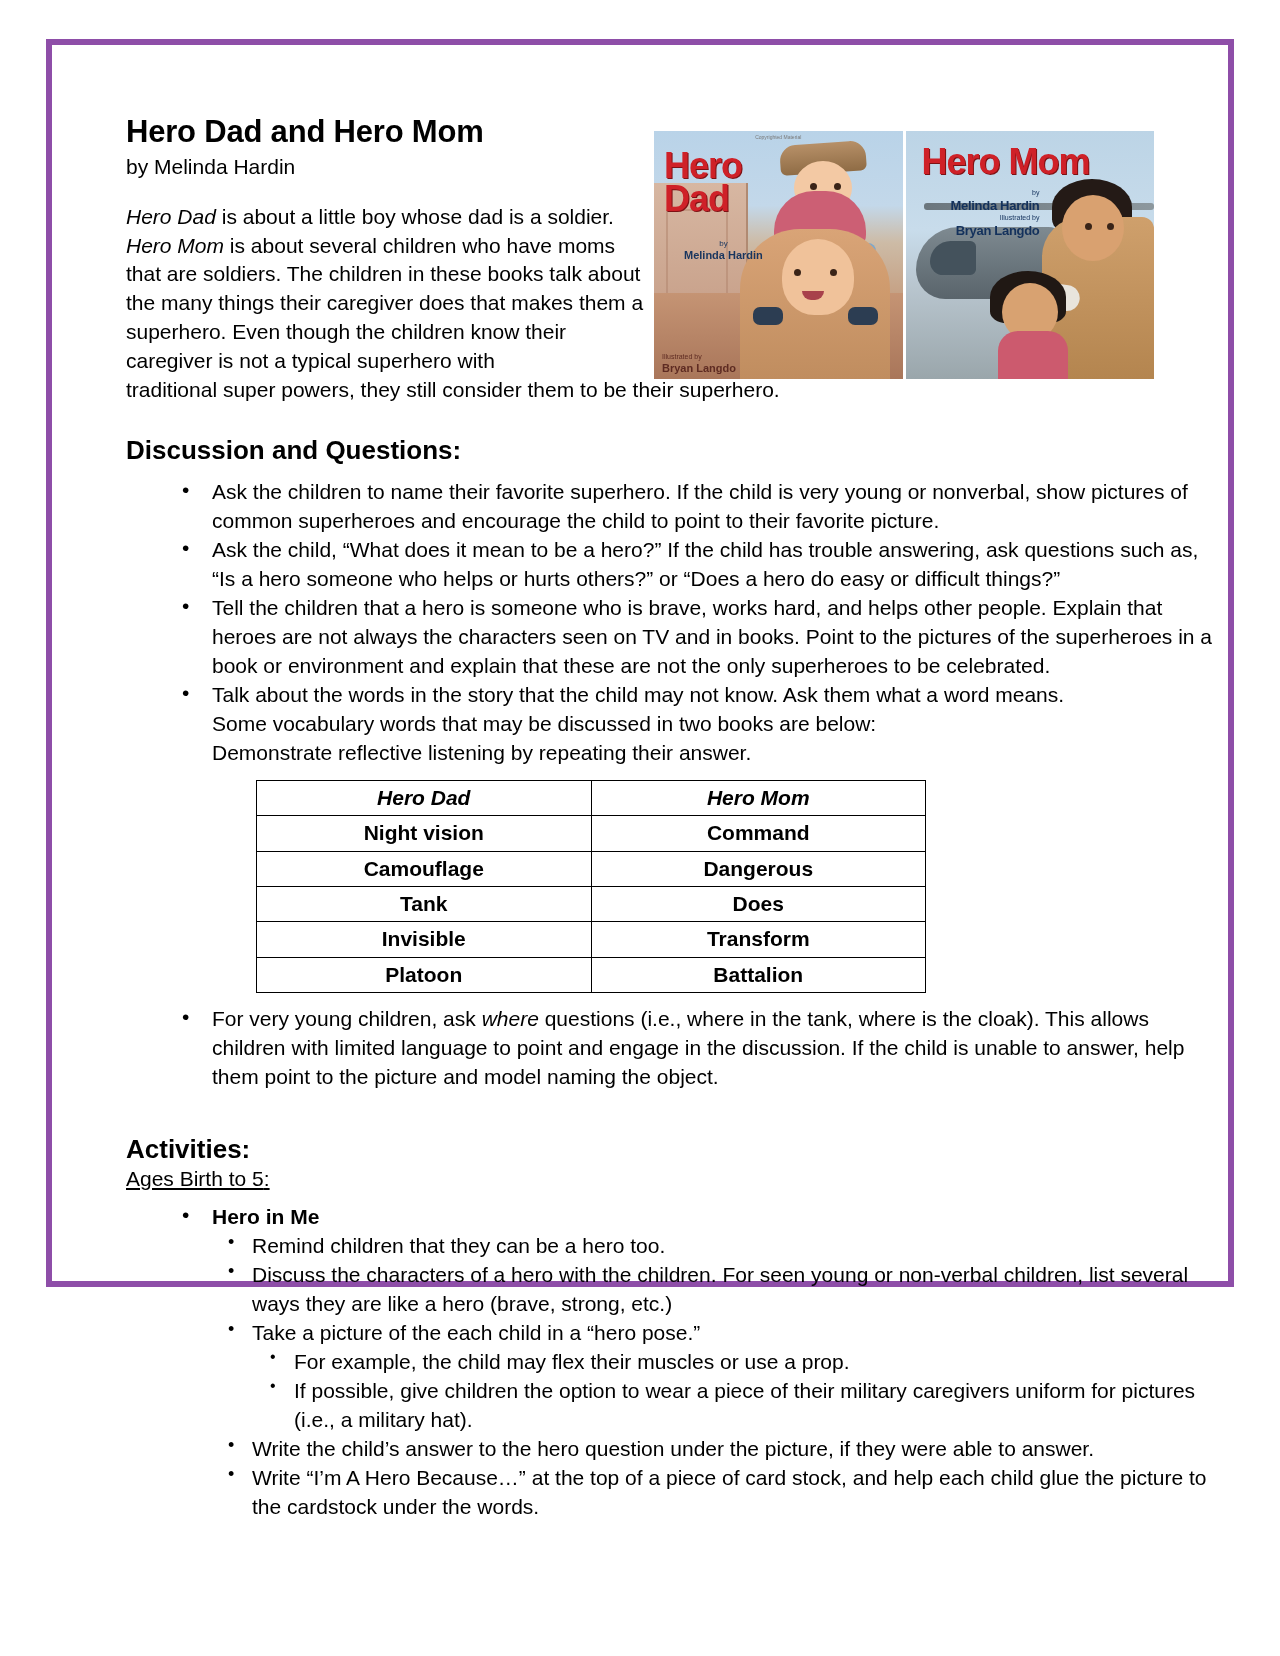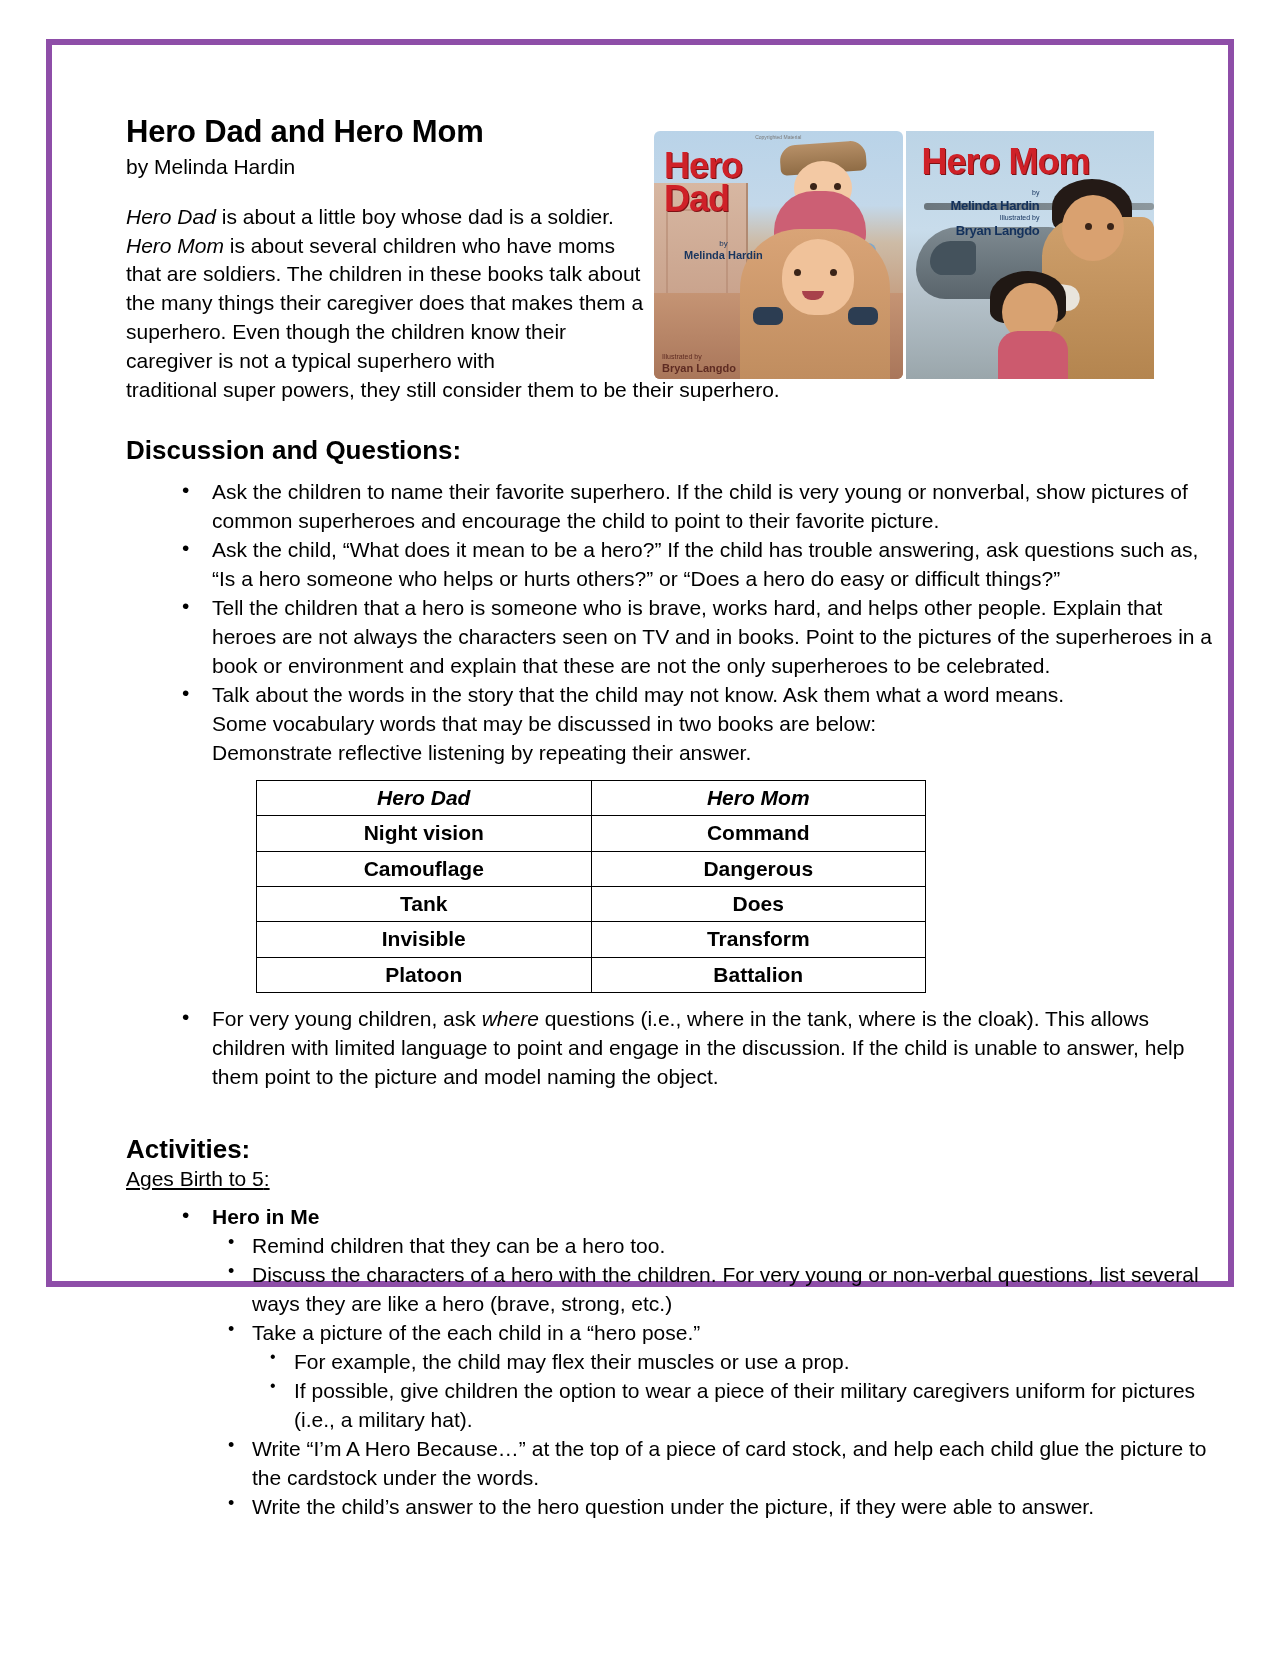--- a/index.html
+++ b/index.html
@@ -87,21 +87,20 @@
     position: relative;
     width: 249px;
     height: 248px;
     overflow: hidden;
   }
 
   
   .cover-dad {
     background:
       linear-gradient(to bottom, #b9d3e8 0%, #c3d8ea 30%, #cdbba6 45%, #c49c7e 70%, #b8855f 100%);
-    border-radius: 6px;
   }
   .dad-vehicle {
     position: absolute;
     left: 0; top: 52px;
     width: 92px; height: 160px;
     background: linear-gradient(to bottom, #d7b7a2, #c49b84);
     border-right: 2px solid #b08a72;
   }
   .dad-vehicle::after {
     content: "";
@@ -462,30 +461,30 @@
       </ul>
 
       <h2 class="activities-head">Activities:</h2>
       <div class="age-label"><span>Ages Birth to 5</span><span class="nounder">:</span></div>
 
       <ul class="lvl1">
         <li>
           <span class="bold-item">Hero in Me</span>
           <ul class="lvl2">
             <li>Remind children that they can be a hero too.</li>
-            <li>Discuss the characters of a hero with the children.  For very young or non-verbal questions, list several ways they are like a hero (brave, strong, etc.)</li>
+            <li>Discuss the characters of a hero with the children.  For seen young or non-verbal children, list several ways they are like a hero (brave, strong, etc.)</li>
             <li>
               <span>Take a picture of the each child in a “hero pose.”</span>
               <ul class="lvl3">
                 <li>For example, the child may flex their muscles or use a prop.</li>
                 <li>If possible, give children the option to wear a piece of their military caregivers uniform for pictures (i.e., a military hat).</li>
               </ul>
             </li>
+            <li>Write the child’s answer to the hero question under the picture, if they were able to answer.</li>
             <li>Write “I’m A Hero Because…” at the top of a piece of card stock, and  help each child glue the picture to the cardstock under the words.</li>
-            <li>Write the child’s answer to the hero question under the picture, if they were able to answer.</li>
           </ul>
         </li>
       </ul>
 
     </div>
 
     <div class="covers">
 
       <div class="cover cover-dad">
         <div class="dad-vehicle"></div>

